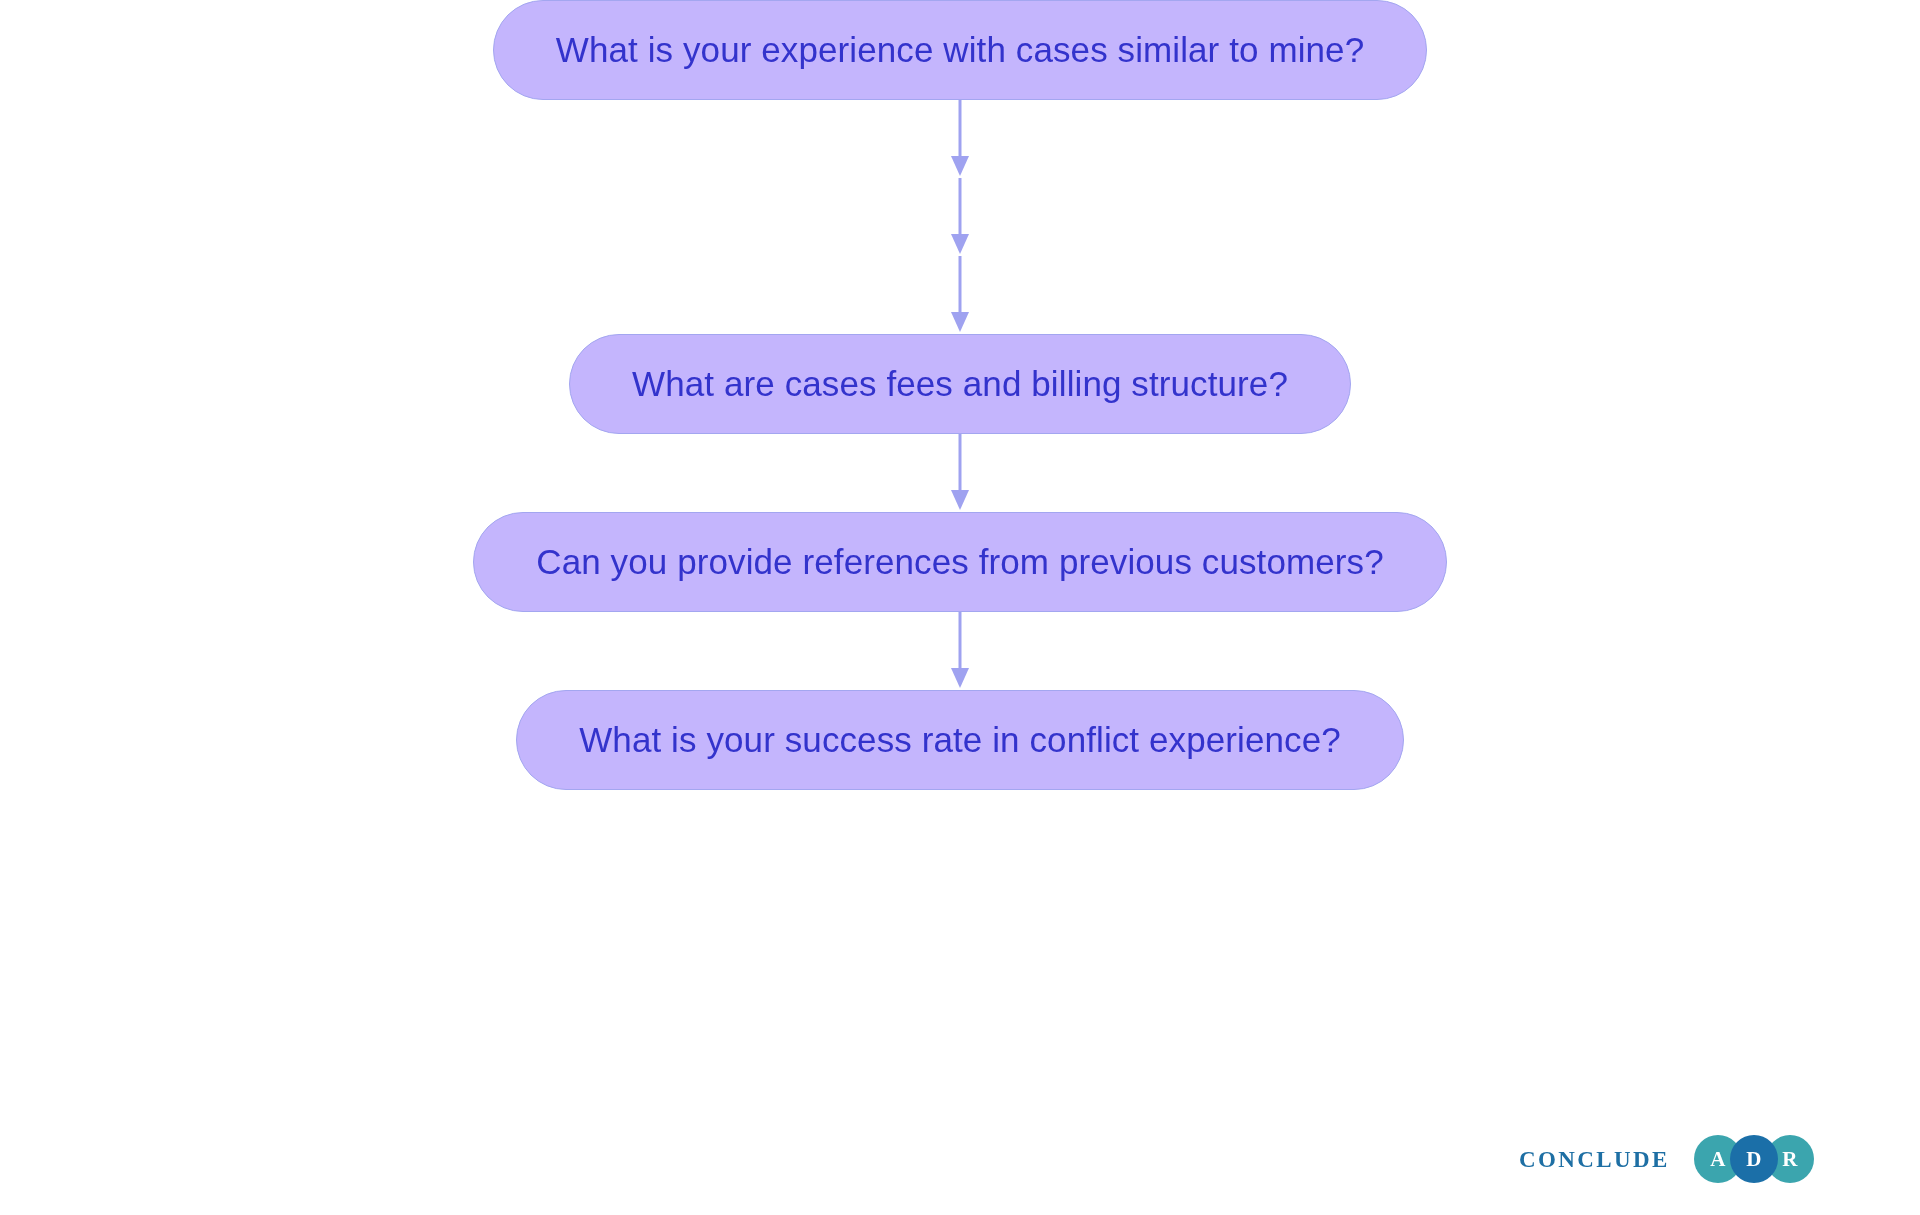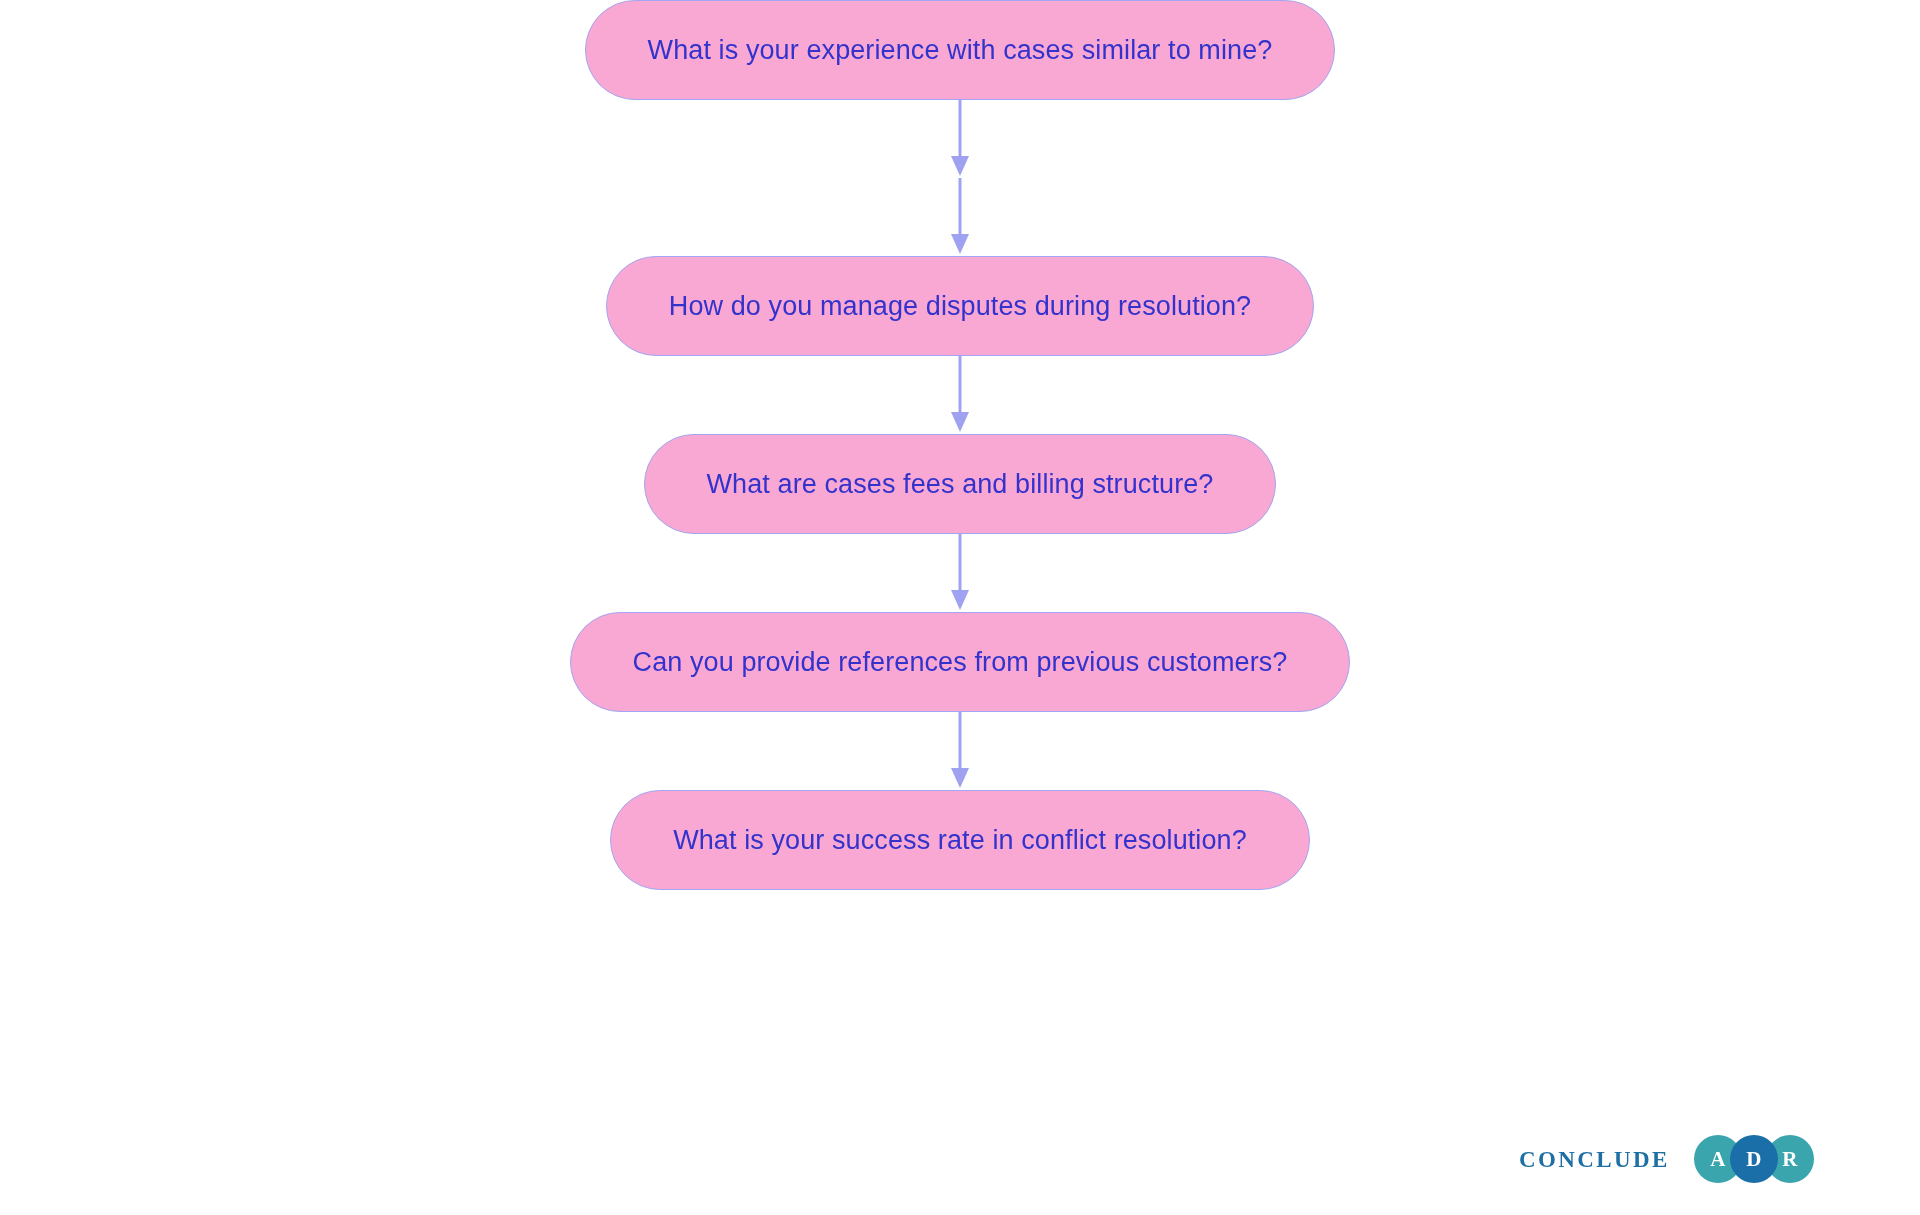--- a/index.html
+++ b/index.html
@@ -31,25 +31,25 @@
     position: relative;
     width: 100%;
     display: flex;
     justify-content: center;
     align-items: center;
   }
 
   .node {
     box-sizing: border-box;
     height: 100px;
-    background: #f9a8d4;
+    background: #c4b5fd;
     border: 1.6px solid #a3a6f0;
     border-radius: 52px;
     color: #3333cc;
-    font-size: 27px;
+    font-size: 35px;
     font-weight: 400;
     letter-spacing: 0.1px;
     display: flex;
     align-items: center;
     justify-content: center;
     white-space: nowrap;
     padding: 0 62px;
   }
 
   
@@ -124,25 +124,20 @@
   </div>
 
 
   <div class="connector">
     <svg width="22" height="78" viewBox="0 0 22 78" aria-hidden="true">
       <line x1="11" y1="0" x2="11" y2="60" stroke="#9fa2f0" stroke-width="3"></line>
       <polygon points="2,56 20,56 11,76" fill="#9fa2f0"></polygon>
     </svg>
   </div>
 
-  <div class="flow-row">
-    <div class="node">
-      <span>How do you manage disputes during resolution?</span>
-    </div>
-  </div>
 
   <div class="connector">
     <svg width="22" height="78" viewBox="0 0 22 78" aria-hidden="true">
       <line x1="11" y1="0" x2="11" y2="60" stroke="#9fa2f0" stroke-width="3"></line>
       <polygon points="2,56 20,56 11,76" fill="#9fa2f0"></polygon>
     </svg>
   </div>
 
   <div class="flow-row">
     <div class="node">
@@ -165,21 +160,21 @@
 
   <div class="connector">
     <svg width="22" height="78" viewBox="0 0 22 78" aria-hidden="true">
       <line x1="11" y1="0" x2="11" y2="60" stroke="#9fa2f0" stroke-width="3"></line>
       <polygon points="2,56 20,56 11,76" fill="#9fa2f0"></polygon>
     </svg>
   </div>
 
   <div class="flow-row">
     <div class="node">
-      <span>What is your success rate in conflict resolution?</span>
+      <span>What is your success rate in conflict experience?</span>
     </div>
   </div>
 
 </div>
 
 <div id="brand-logo">
   <div class="brand-word">CONCLUDE</div>
   <div class="brand-circles">
     <div class="brand-circle c-a">
       <span>A</span>

